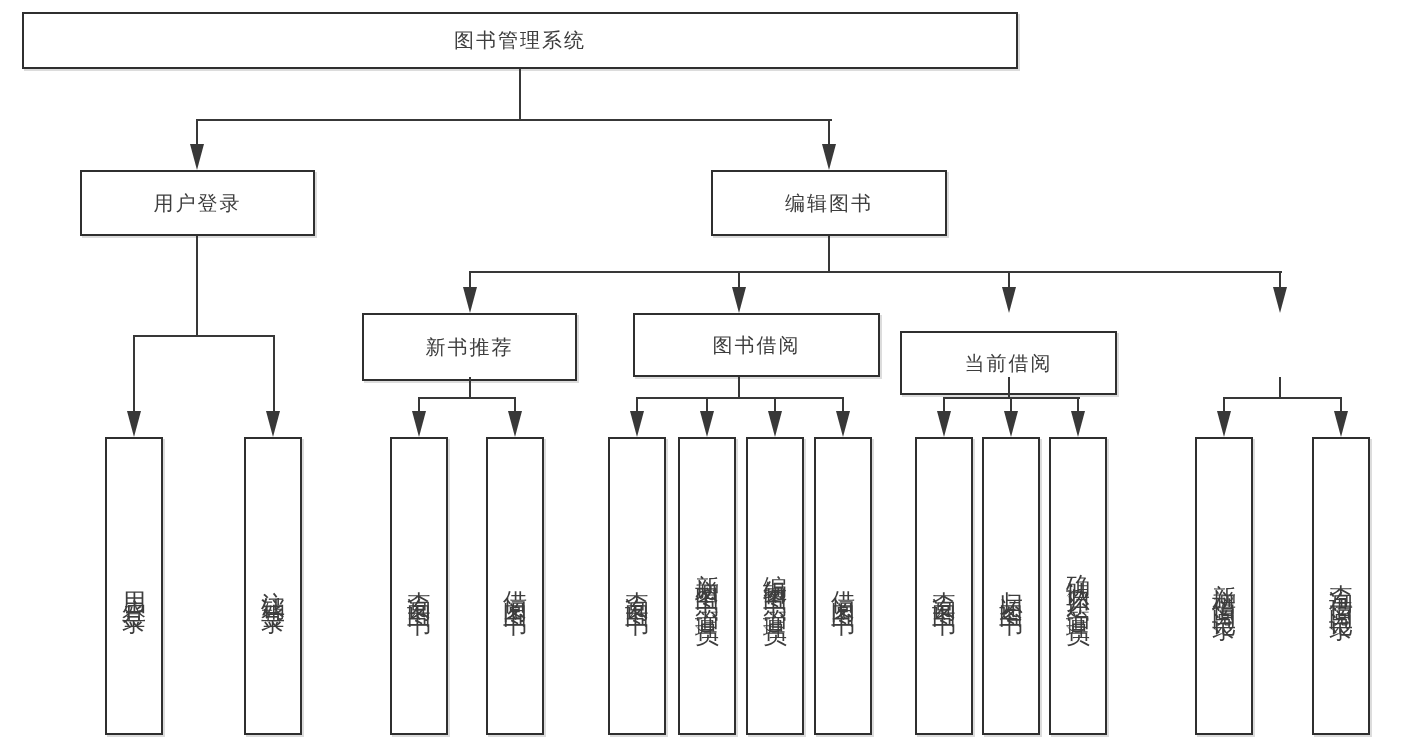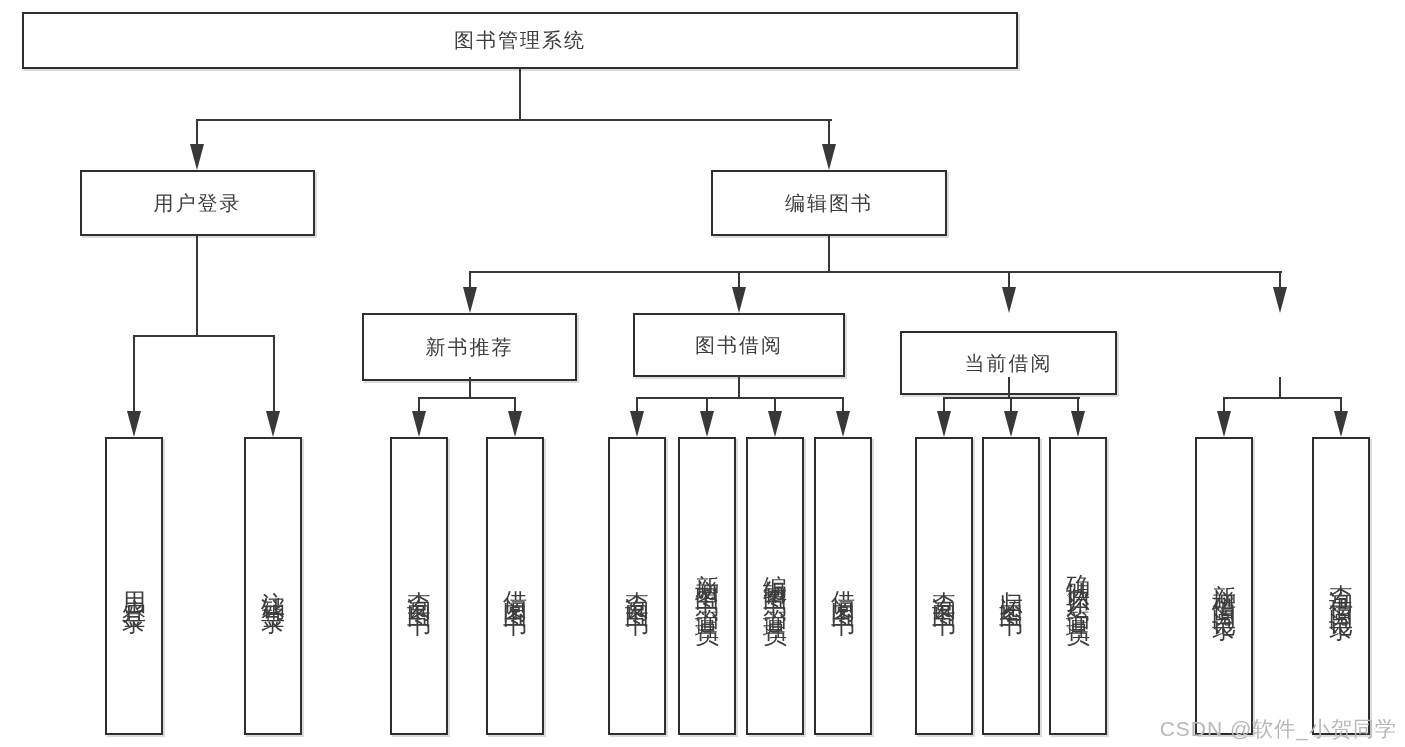--- a/index.html
+++ b/index.html
@@ -100,21 +100,21 @@
   <div class="vline" style="left:738px;top:273px;height:15px;"></div>
   <div class="arrow" style="left:732px;top:287px;"></div>
   <div class="vline" style="left:1008px;top:273px;height:15px;"></div>
   <div class="arrow" style="left:1002px;top:287px;"></div>
   <div class="vline" style="left:1279px;top:273px;height:15px;"></div>
   <div class="arrow" style="left:1273px;top:287px;"></div>
 
   <div class="node h" style="left:362px;top:313px;width:215px;height:68px;">
     <span>新书推荐</span>
   </div>
-  <div class="node h" style="left:633px;top:313px;width:212px;height:64px;">
+  <div class="node h" style="left:633px;top:313px;width:247px;height:64px;">
     <span>图书借阅</span>
   </div>
   <div class="node h" style="left:900px;top:331px;width:217px;height:64px;">
     <span>当前借阅</span>
   </div>
 
   <div class="vline" style="left:469px;top:377px;height:21px;"></div>
   <div class="hline" style="left:418px;top:397px;width:98px;"></div>
   <div class="vline" style="left:418px;top:399px;height:12px;"></div>
   <div class="arrow" style="left:412px;top:411px;"></div>
@@ -185,14 +185,13 @@
     <span class="vtext">确认归还（管理员）</span>
   </div>
 
   <div class="node v" style="left:1195px;top:437px;width:58px;height:298px;">
     <span class="vtext">新增借阅记录</span>
   </div>
   <div class="node v" style="left:1312px;top:437px;width:58px;height:298px;">
     <span class="vtext">查询借阅记录</span>
   </div>
 
-  <div class="watermark">CSDN @软件_小贺同学</div>
 </div>
 
 </body></html>

